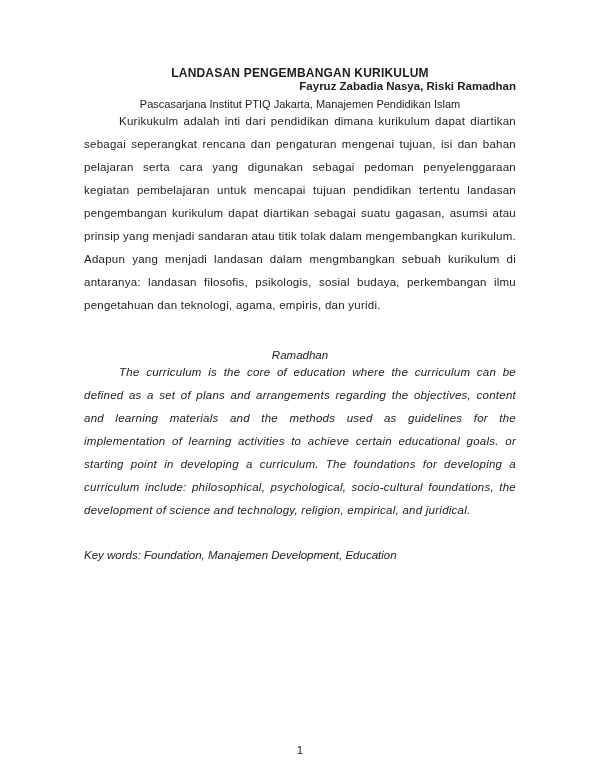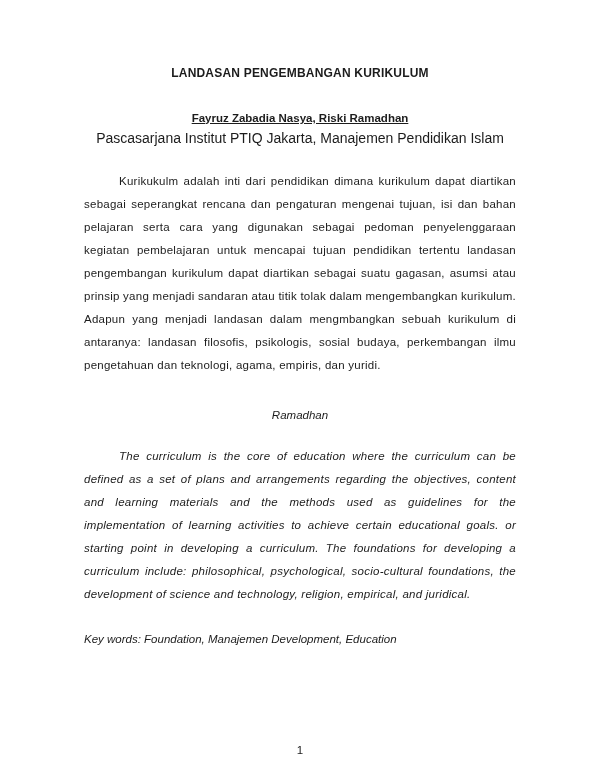--- a/index.html
+++ b/index.html
@@ -24,41 +24,39 @@
     overflow: hidden;
   }
   .title {
     margin: 0;
     text-align: center;
     font-size: 12px;
     font-weight: bold;
     letter-spacing: 0.2px;
   }
   .authors {
-    margin-top: 32px;
-    text-align: center;
+    text-align: right;
     font-size: 11.5px;
     font-weight: bold;
-    text-decoration: underline;
   }
   .affiliation {
     margin-top: 6px;
     text-align: center;
-    font-size: 14px;
+    font-size: 11px;
   }
   .section-heading {
     margin-top: 32px;
     text-align: center;
     font-size: 11.5px;
   }
   .section-heading.italic {
     font-style: italic;
   }
   .para {
-    margin: 24px 0 0 0;
+    margin: 0 0 0 0;
     font-size: 11.5px;
     line-height: 23px;
     text-align: justify;
     text-indent: 35px;
     letter-spacing: 0.25px;
   }
   .para.italic {
     font-style: italic;
   }
   .keywords {

